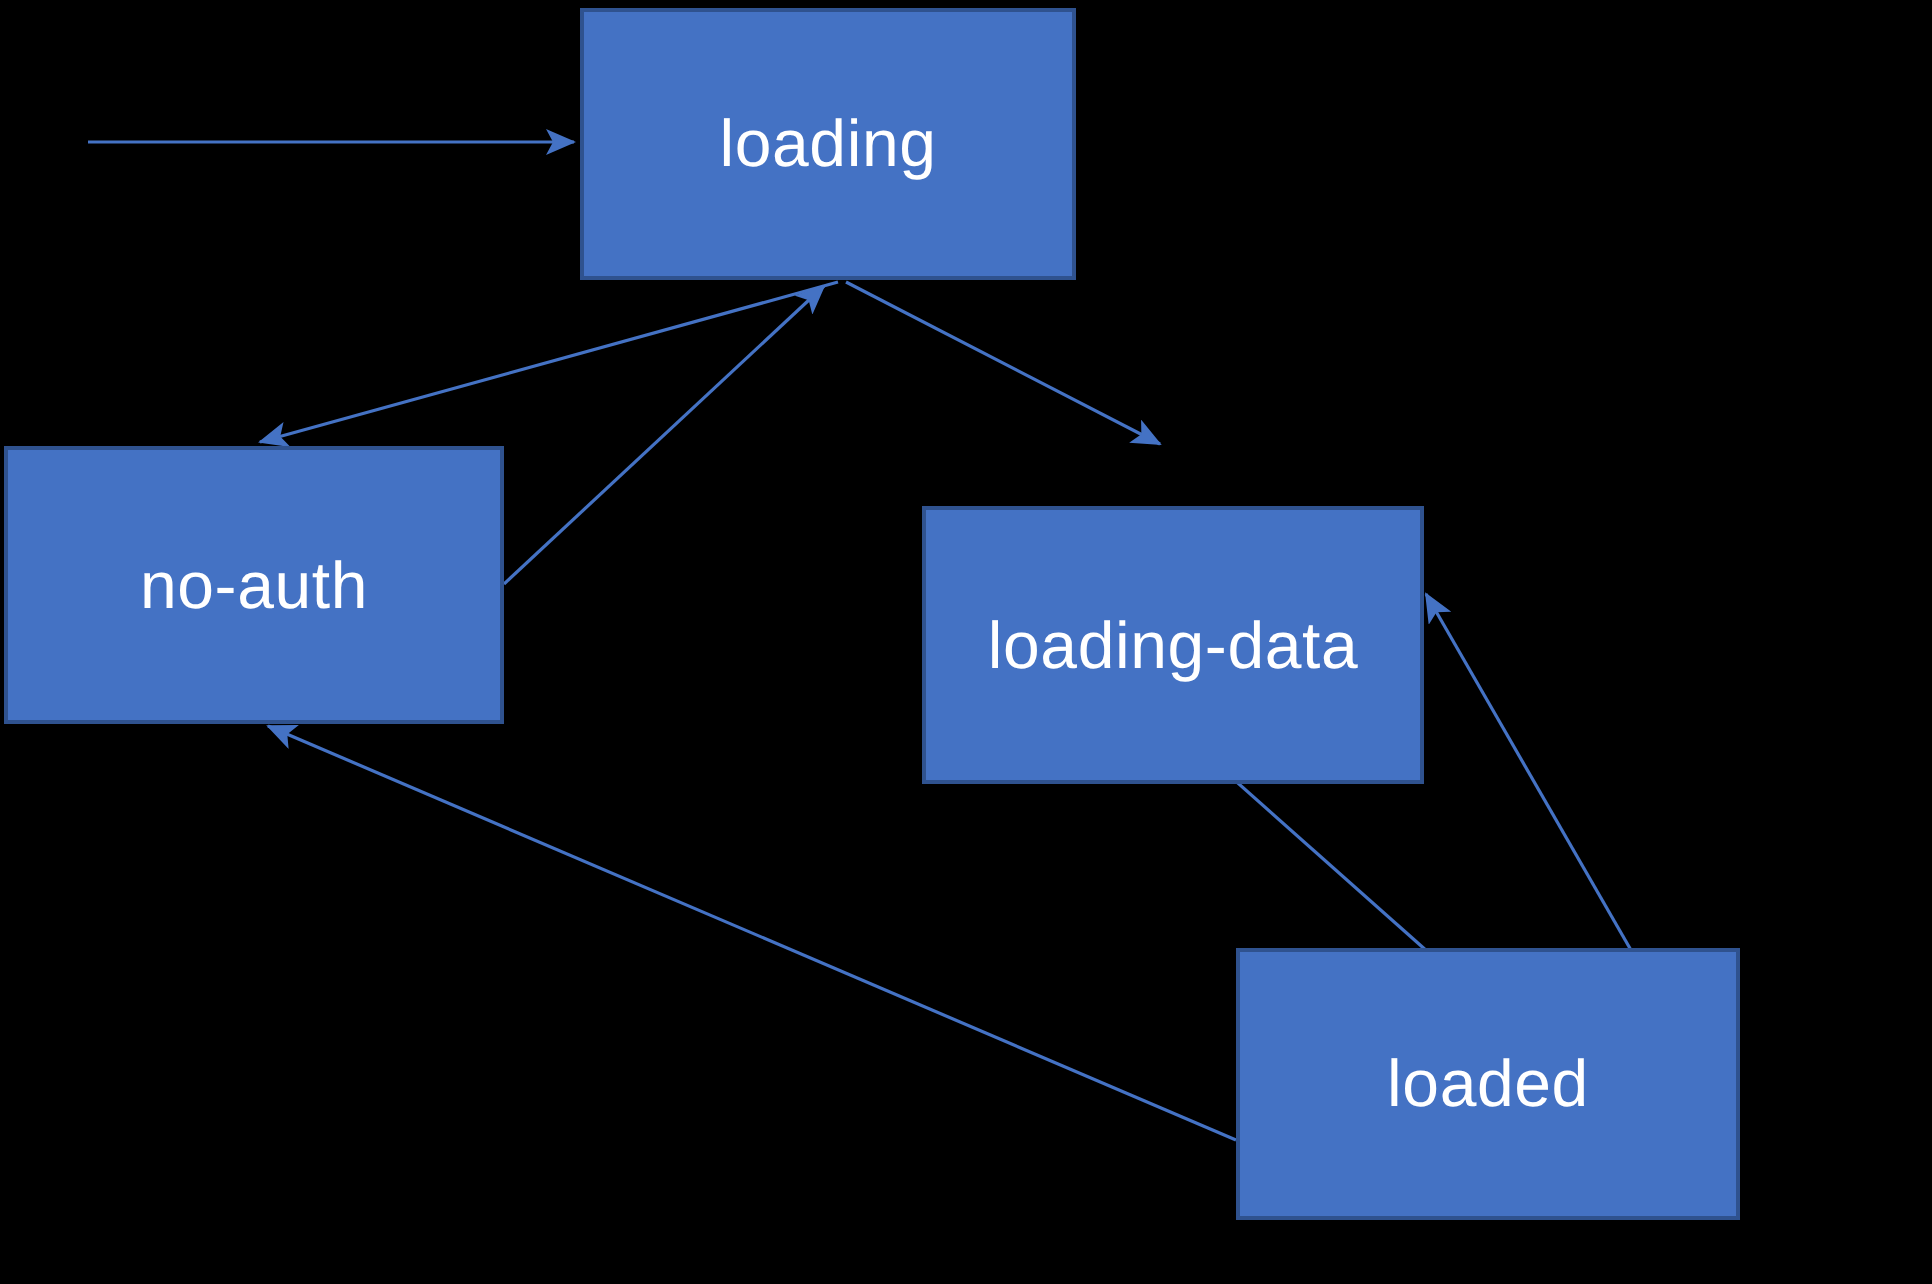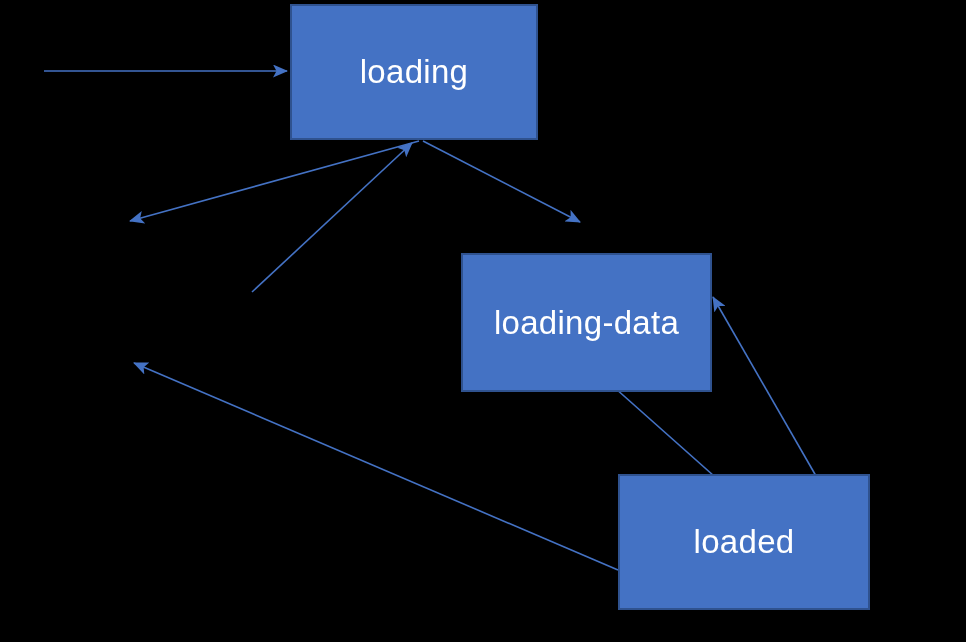--- a/index.html
+++ b/index.html
@@ -69,20 +69,23 @@
       <line x1="423" y1="141" x2="580" y2="222" stroke="#4472C4" stroke-width="1.6" marker-end="url(#arrowhead)"></line>
       <line x1="588" y1="364" x2="741" y2="500" stroke="#4472C4" stroke-width="1.6" marker-end="url(#arrowhead)"></line>
       <line x1="831" y1="502" x2="713" y2="297" stroke="#4472C4" stroke-width="1.6" marker-end="url(#arrowhead)"></line>
       <line x1="618" y1="570" x2="134" y2="363" stroke="#4472C4" stroke-width="1.6" marker-end="url(#arrowhead)"></line>
     </svg>
 
   <div class="node node-loading">
     <span class="label">loading</span>
   </div>
 
+  <div class="node node-no-auth">
+    <span class="label">no-auth</span>
+  </div>
 
   <div class="node node-loading-data">
     <span class="label">loading-data</span>
   </div>
 
   <div class="node node-loaded">
     <span class="label">loaded</span>
   </div>
 
 </div>

